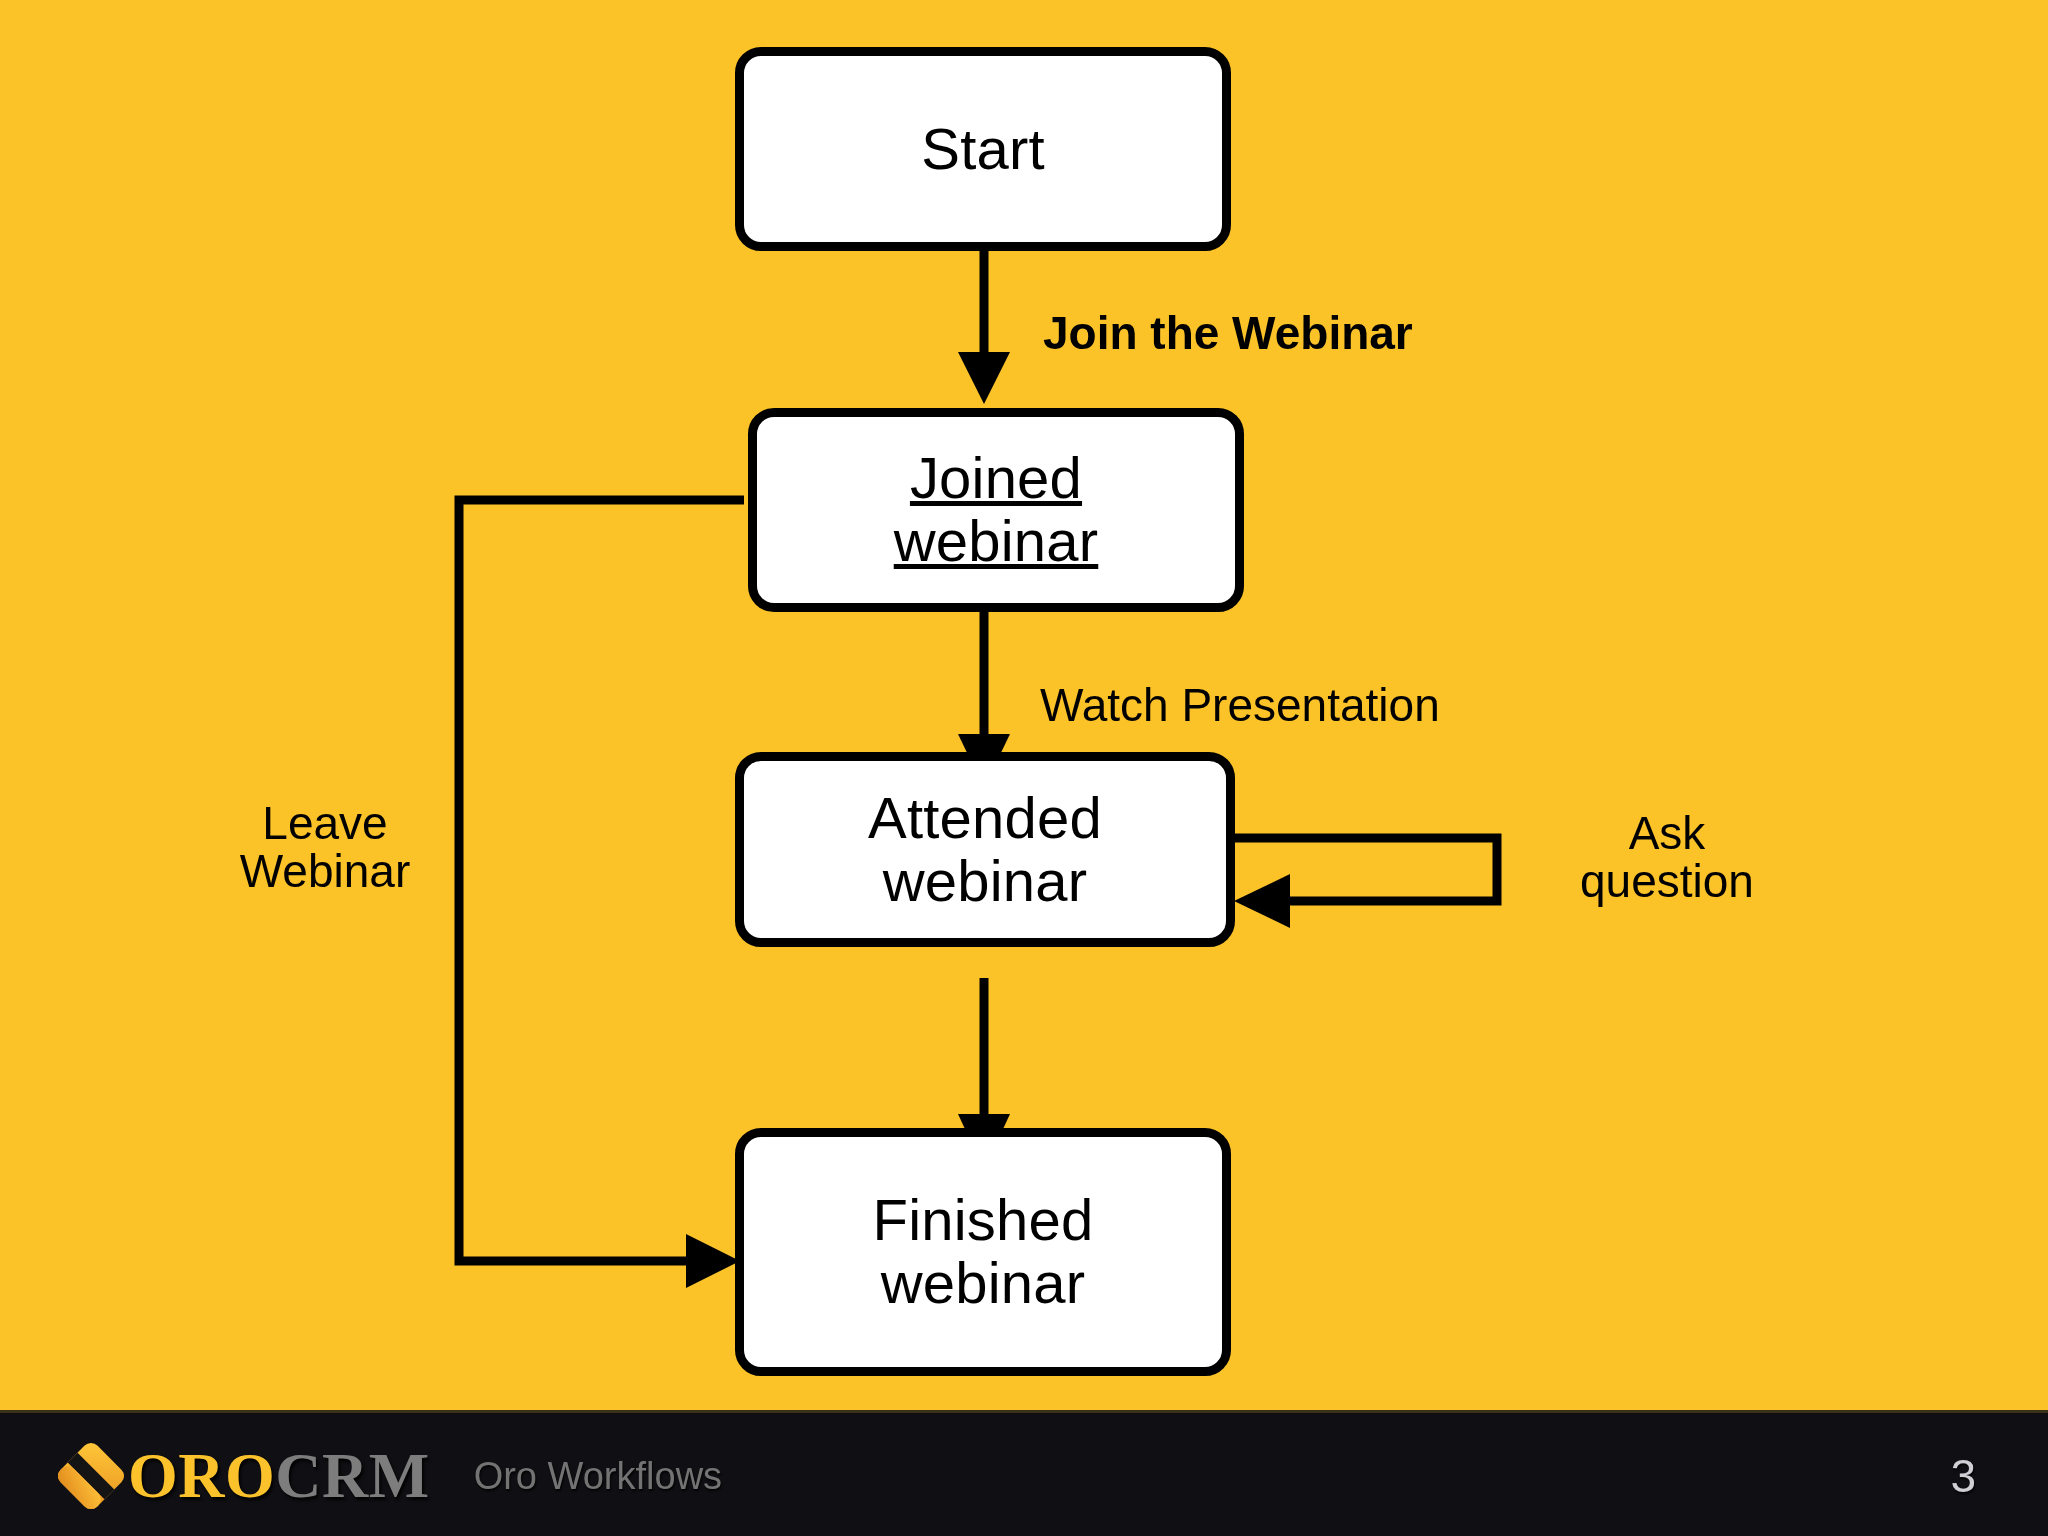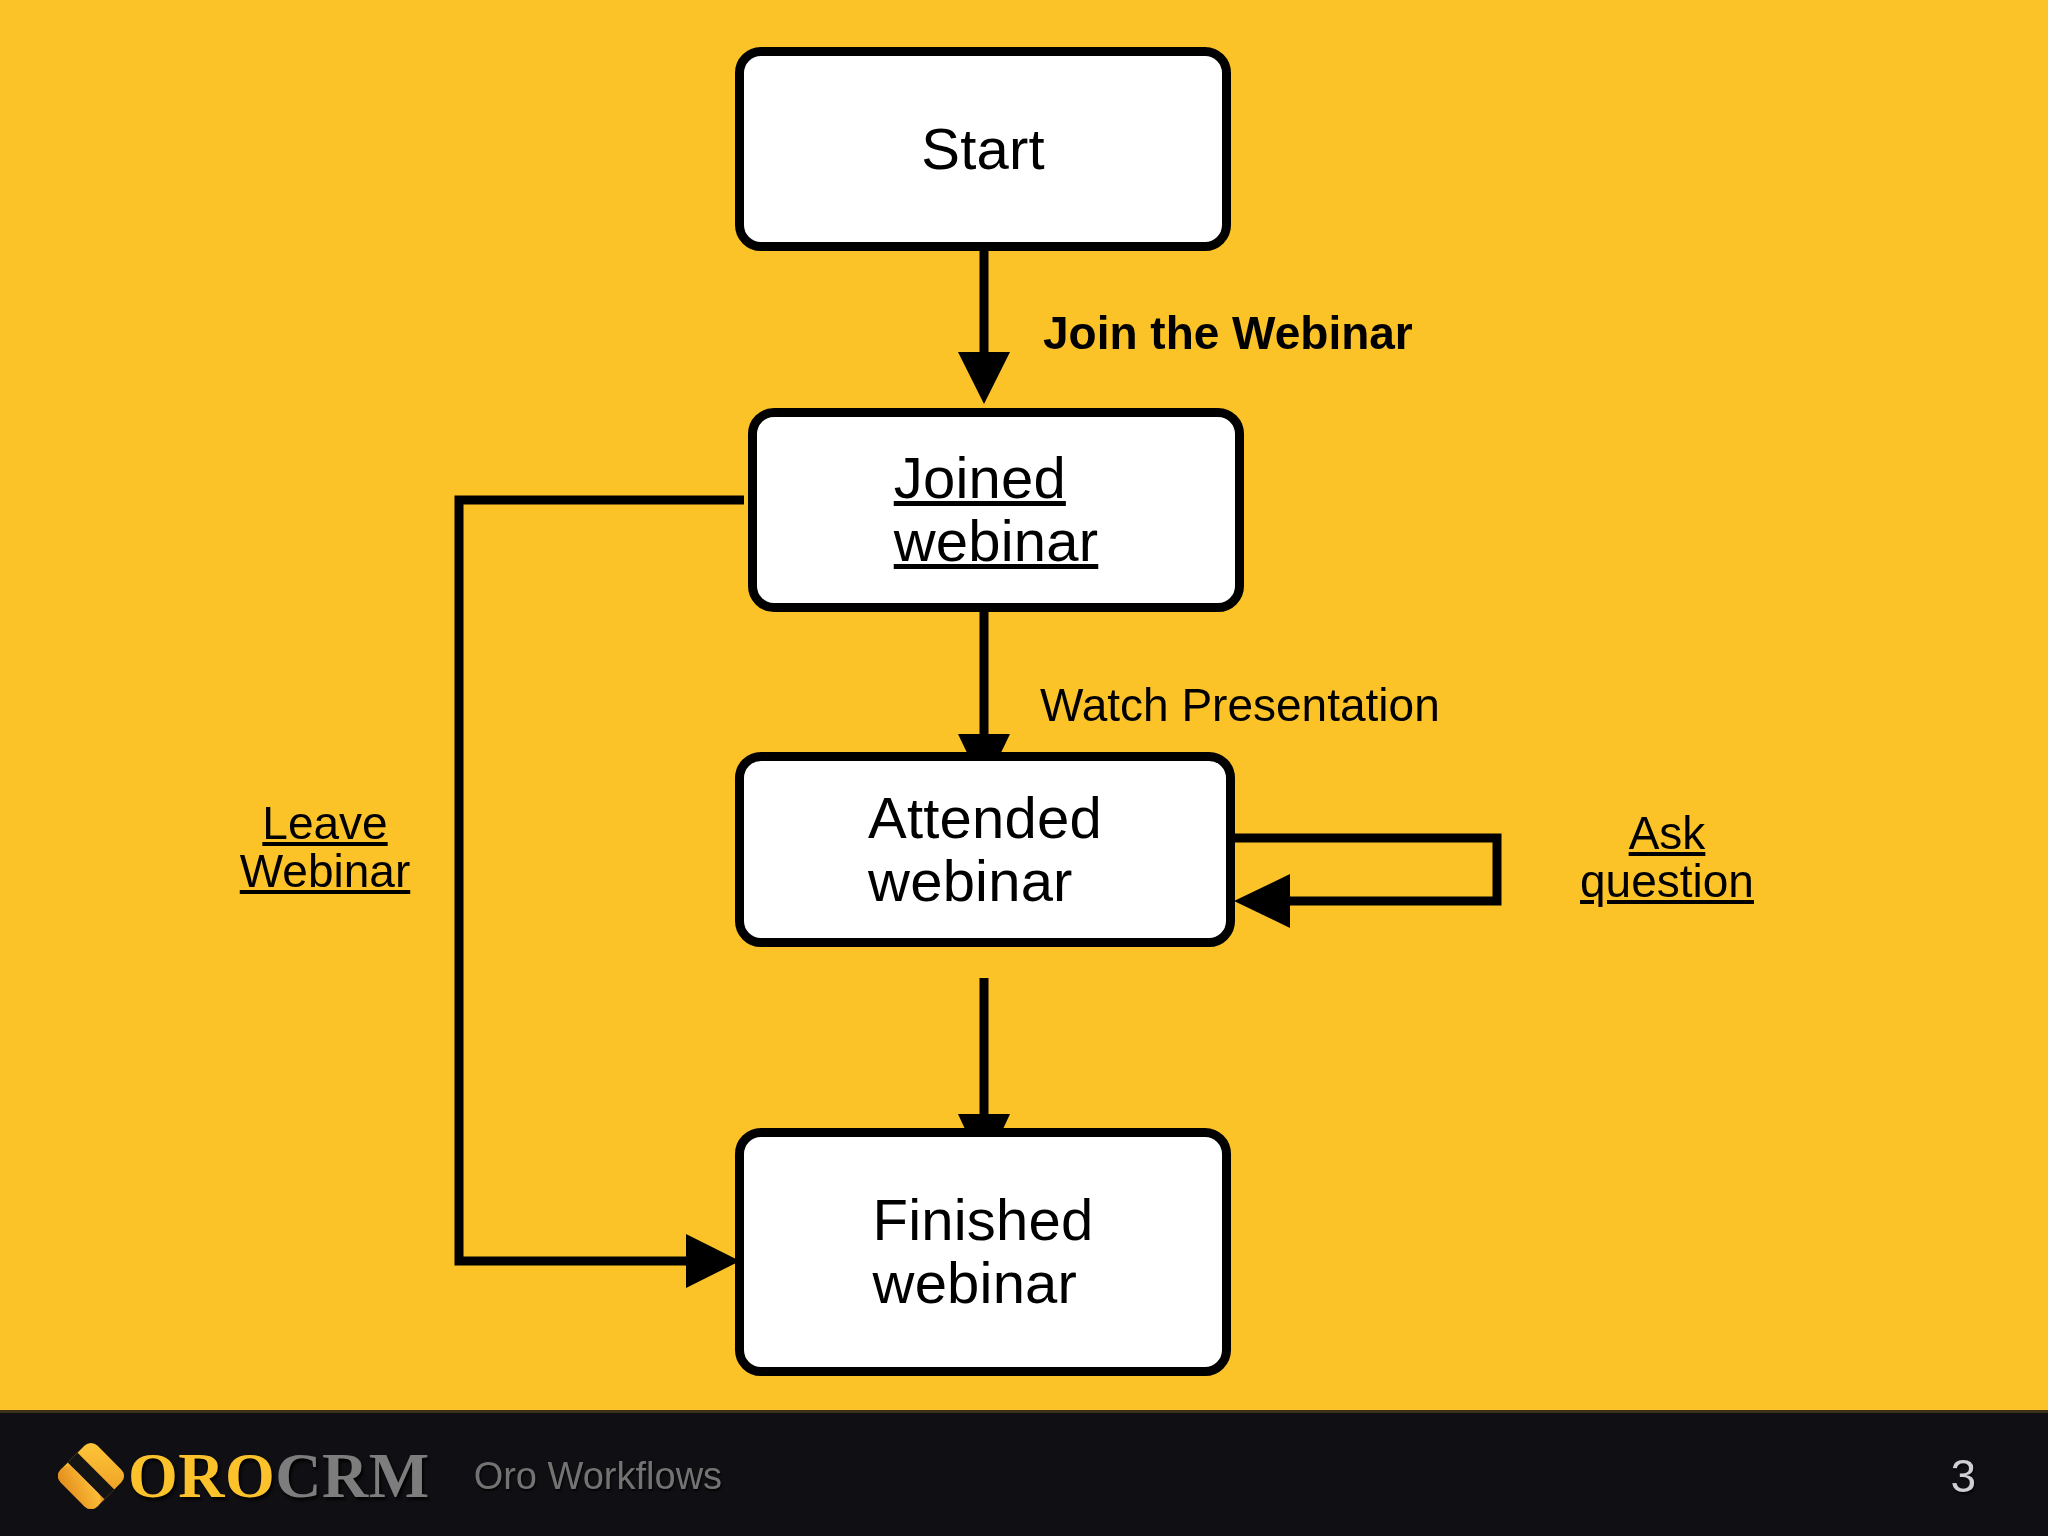--- a/index.html
+++ b/index.html
@@ -36,39 +36,39 @@
   
   .node {
     position: absolute;
     background: #FFFFFF;
     border: 9px solid #000000;
     border-radius: 26px;
     box-sizing: border-box;
     display: flex;
     align-items: center;
     justify-content: center;
-    text-align: left;
+    text-align: center;
     color: #000000;
     font-size: 58px;
     line-height: 1.08;
     letter-spacing: 0.2px;
     z-index: 3;
   }
   .node-label { white-space: pre-line; display: block; }
 
   
   .edge-label {
     position: absolute;
     color: #000000;
     font-size: 46px;
     line-height: 1.04;
     white-space: pre-line;
     z-index: 4;
   }
-  .edge-label.center { text-align: center; text-decoration: underline; }
+  .edge-label.center { text-align: center; }
   .edge-label.left   { text-align: left; }
 
   
   #footer {
     position: absolute;
     left: 0;
     top: 1410px;
     width: 2048px;
     height: 126px;
     background: #101014;

